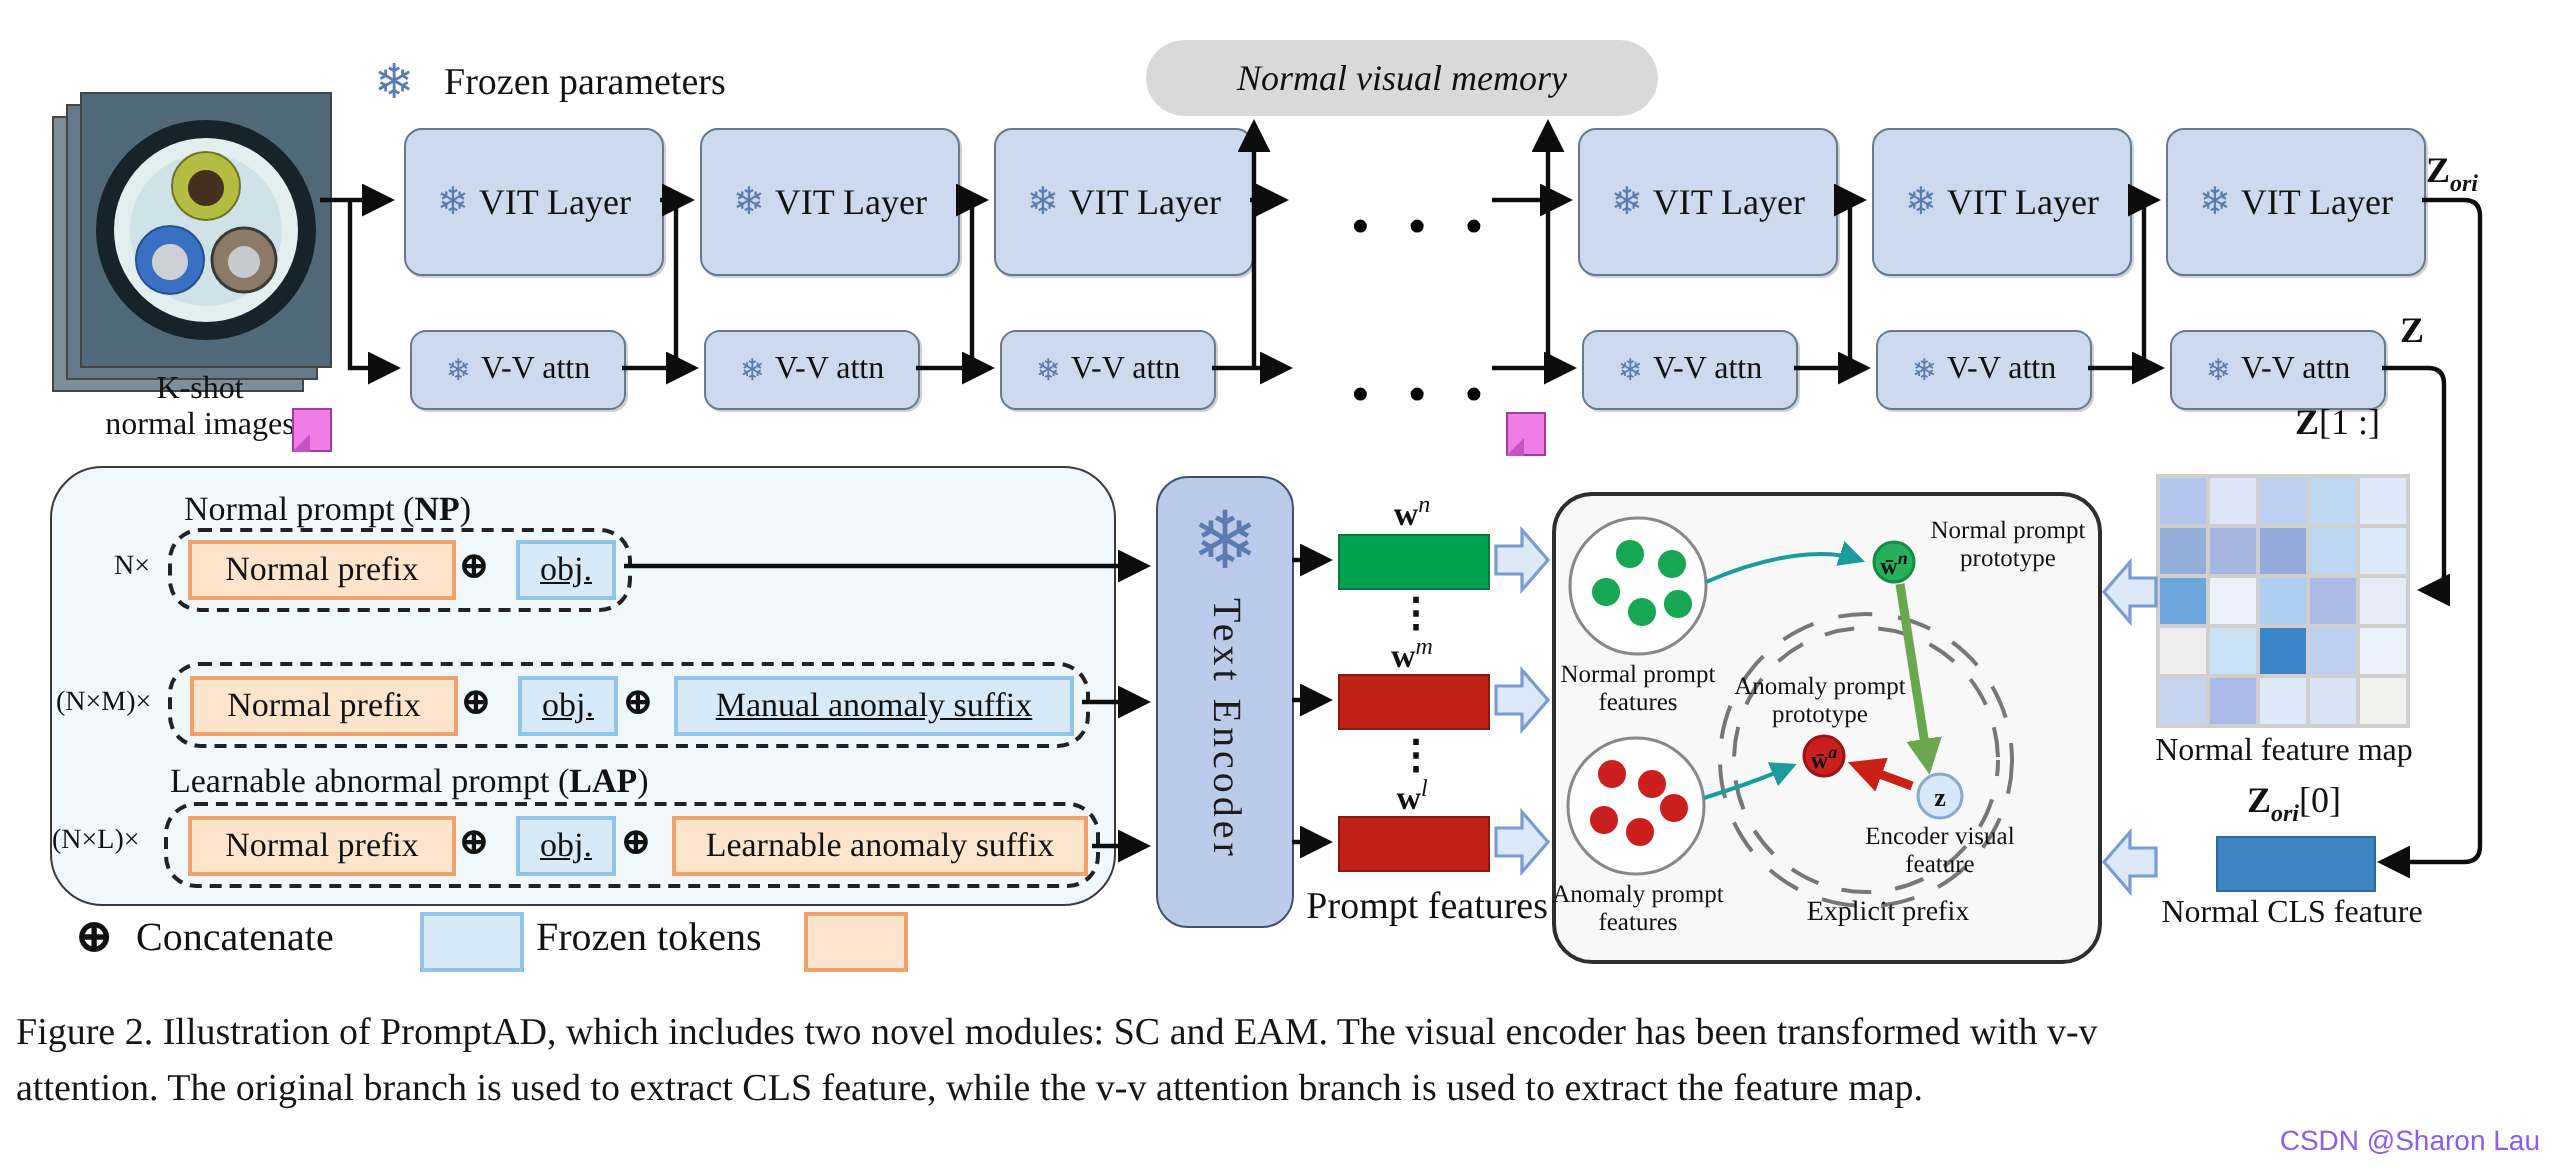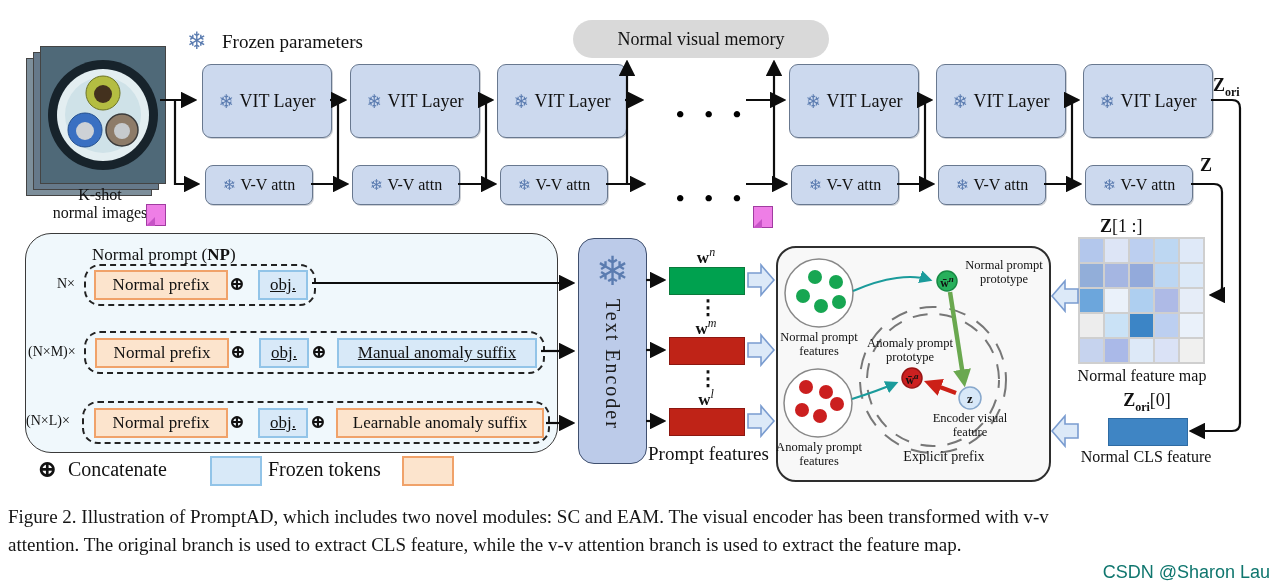--- a/index.html
+++ b/index.html
@@ -8,21 +8,21 @@
   .abs{position:absolute;}
   
   .nnbox{position:absolute;background:var(--box-fill,#ccd9ee);border:1.6px solid var(--box-border,#68788f);
          border-radius:9px;display:flex;align-items:center;justify-content:center;gap:5px;
          box-shadow:1px 1px 0 rgba(60,70,90,.25);}
   .vit{width:128px;height:72px;top:64px;font-size:18px;}
   .attn{width:106px;height:38px;top:165px;font-size:16px;border-radius:8px;}
   .snow{color:var(--snowflake,#5b7cb0);font-family:"DejaVu Sans",sans-serif;line-height:1;}
   .vit .snow{font-size:19px;} .attn .snow{font-size:15px;}
   .memory{position:absolute;left:573px;top:20px;width:256px;height:38px;background:var(--memory-bg,#d9d9d9);
-          border-radius:19px;display:flex;align-items:center;justify-content:center;font-size:18px;}
+          border-radius:19px;display:flex;align-items:center;justify-content:center;font-size:18px;font-style:italic;}
   .bdots{position:absolute;font-weight:bold;font-size:24px;letter-spacing:7px;color:#000;line-height:1;}
   
   .ptitle{position:absolute;background:var(--pink-highlight,#f5b9f0);display:flex;align-items:flex-start;
           justify-content:center;font-weight:bold;font-size:20px;height:27px;margin-top:31px;}
   .flag{position:absolute;width:18px;height:20px;background:var(--flag,#ee7ee6);border:1px solid #a03ca0;}
   .flag:after{content:"";position:absolute;left:-1px;bottom:-1px;border-style:solid;border-width:0 0 9px 9px;
           border-color:transparent transparent #c653c6 transparent;}
   
   .sc-panel{position:absolute;left:25px;top:233px;width:531px;height:218px;background:#f0f8fc;
             border:1.6px solid #3a3a3a;border-radius:26px;}
@@ -47,30 +47,30 @@
   .pf-label sup{font-weight:normal;font-style:italic;font-size:12px;}
   .vdots{position:absolute;left:698px;width:16px;text-align:center;font-size:20px;font-weight:bold;line-height:1;}
   
   .eam-box{position:absolute;left:776px;top:246px;width:271px;height:232px;background:#f8f8f8;
            border:2px solid #2e2e2e;border-radius:20px;}
   .eam-small{position:absolute;font-size:12.5px;line-height:14px;text-align:center;color:#111;}
   .proto-label{position:absolute;text-align:center;font-weight:bold;font-size:12px;line-height:1;}
   .proto-label sup{font-size:9px;font-style:italic;}
   
   .zlabel{position:absolute;font-weight:bold;font-size:18px;}
-  .zlabel sub{font-size:12px;font-weight:bold;}
+  .zlabel sub{font-style:italic;font-size:12px;font-weight:bold;}
   #feature-map-grid{position:absolute;left:1078px;top:237px;display:grid;
       grid-template-columns:repeat(5,23px);grid-auto-rows:23px;gap:2px;padding:2px;background:#cfcfcf;}
   .fm-cell{width:23px;height:23px;}
   .cls-bar{position:absolute;left:1108px;top:418px;width:78px;height:26px;background:var(--cls-bar,#3f85c4);
            border:1px solid #2e6ba3;}
   .rlabel{position:absolute;font-size:16px;text-align:center;}
   
   .caption{position:absolute;left:8px;width:1270px;font-size:19px;color:#151515;}
-  .watermark{position:absolute;right:10px;top:562px;font-size:18px;color:#0f766e;
+  .watermark{position:absolute;right:10px;top:562px;font-size:14px;color:#8b5cf6;
              font-family:"Liberation Sans","DejaVu Sans",sans-serif;}
   
   .photo-layer{position:absolute;width:124px;height:136px;border:1px solid #444;}
   .kshot-label{position:absolute;left:30px;top:186px;width:140px;text-align:center;font-size:16px;line-height:18px;font-family:Liberation Serif, serif;}
   svg.overlay{position:absolute;left:0;top:0;pointer-events:none;}
   .lineB{stroke:#0d0d0d;stroke-width:2.2;fill:none;}
   .teal-arrow{stroke:var(--teal,#1b9b9b);stroke-width:2;fill:none;}
   .green-arrow{stroke:var(--green-arrow,#6aa84f);stroke-width:4.5;fill:none;}
   .red-arrow{stroke:var(--red-arrow,#cc2017);stroke-width:4.5;fill:none;}
   .block-arrow{fill:var(--block-arrow-fill,#dce9f8);stroke:var(--block-arrow-border,#7a9cd0);stroke-width:1.6;}
@@ -181,20 +181,21 @@
   <div class="token tok-blue" style="left:258px;top:270px;width:46px;">obj.</div>
 
   <div class="count" style="left:28px;top:344px;">(N×M)×</div>
   <div class="dashbox" style="left:84px;top:331px;width:457px;height:39px;"></div>
   <div class="token tok-orange" style="left:95px;top:338px;width:130px;">Normal prefix</div>
   <div class="oplus" style="left:230px;top:342px;">⊕</div>
   <div class="token tok-blue" style="left:259px;top:338px;width:46px;">obj.</div>
   <div class="oplus" style="left:311px;top:342px;">⊕</div>
   <div class="token tok-blue" style="left:337px;top:338px;width:196px;">Manual anomaly suffix</div>
 
+  <div class="rowhead" style="left:85px;top:381px;"><span>Learnable abnormal prompt (</span><b>LAP</b><span>)</span></div>
   <div class="count" style="left:26px;top:413px;">(N×L)×</div>
   <div class="dashbox" style="left:82px;top:401px;width:464px;height:39px;"></div>
   <div class="token tok-orange" style="left:94px;top:408px;width:130px;">Normal prefix</div>
   <div class="oplus" style="left:229px;top:412px;">⊕</div>
   <div class="token tok-blue" style="left:258px;top:408px;width:46px;">obj.</div>
   <div class="oplus" style="left:310px;top:412px;">⊕</div>
   <div class="token tok-orange" style="left:336px;top:408px;width:204px;">Learnable anomaly suffix</div>
 
   <div class="oplus" style="left:37px;top:457px;font-size:24px;">⊕</div>
   <div class="legend-label" style="left:68px;top:458px;">Concatenate</div>
@@ -208,26 +209,26 @@
   </div>
 
   <div class="pf-label" style="top:245px;"><span>w</span><sup>n</sup></div>
   <div class="pf-bar" style="top: 267px; background: rgb(0, 161, 79); border-color: rgb(10, 122, 60);"></div>
   <div class="vdots" style="top:297px;">⋮</div>
   <div class="pf-label" style="top:316px;"><span>w</span><sup>m</sup></div>
   <div class="pf-bar" style="top: 337px; background: rgb(191, 35, 23); border-color: rgb(140, 23, 16);"></div>
   <div class="vdots" style="top:368px;">⋮</div>
   <div class="pf-label" style="top:387px;"><span>w</span><sup>l</sup></div>
   <div class="pf-bar" style="top: 408px; background: rgb(191, 35, 23); border-color: rgb(140, 23, 16);"></div>
-  <div class="txt" style="left:648px;top:443px;width:126px;text-align:left;font-size:19px;">Prompt features</div>
+  <div class="txt" style="left:648px;top:443px;width:126px;text-align:right;font-size:19px;">Prompt features</div>
 
   <div class="flag" style="left:753px;top:206px;"></div>
   <div class="eam-box"></div>
 
-  <div class="zlabel" style="left:1100px;top:216px;width:90px;text-align:left;"><span>Z</span><span style="font-weight:normal;">[1 :]</span></div>
+  <div class="zlabel" style="left:1100px;top:201px;width:90px;text-align:right;"><span>Z</span><span style="font-weight:normal;">[1 :]</span></div>
   <div id="feature-map-grid">
       <div class="fm-cell" style="background: rgb(179, 199, 236);"></div>
       <div class="fm-cell" style="background: rgb(221, 229, 246);"></div>
       <div class="fm-cell" style="background: rgb(188, 207, 240);"></div>
       <div class="fm-cell" style="background: rgb(189, 215, 242);"></div>
       <div class="fm-cell" style="background: rgb(223, 233, 248);"></div>
       <div class="fm-cell" style="background: rgb(146, 174, 217);"></div>
       <div class="fm-cell" style="background: rgb(165, 182, 226);"></div>
       <div class="fm-cell" style="background: rgb(147, 170, 219);"></div>
       <div class="fm-cell" style="background: rgb(188, 214, 242);"></div>

